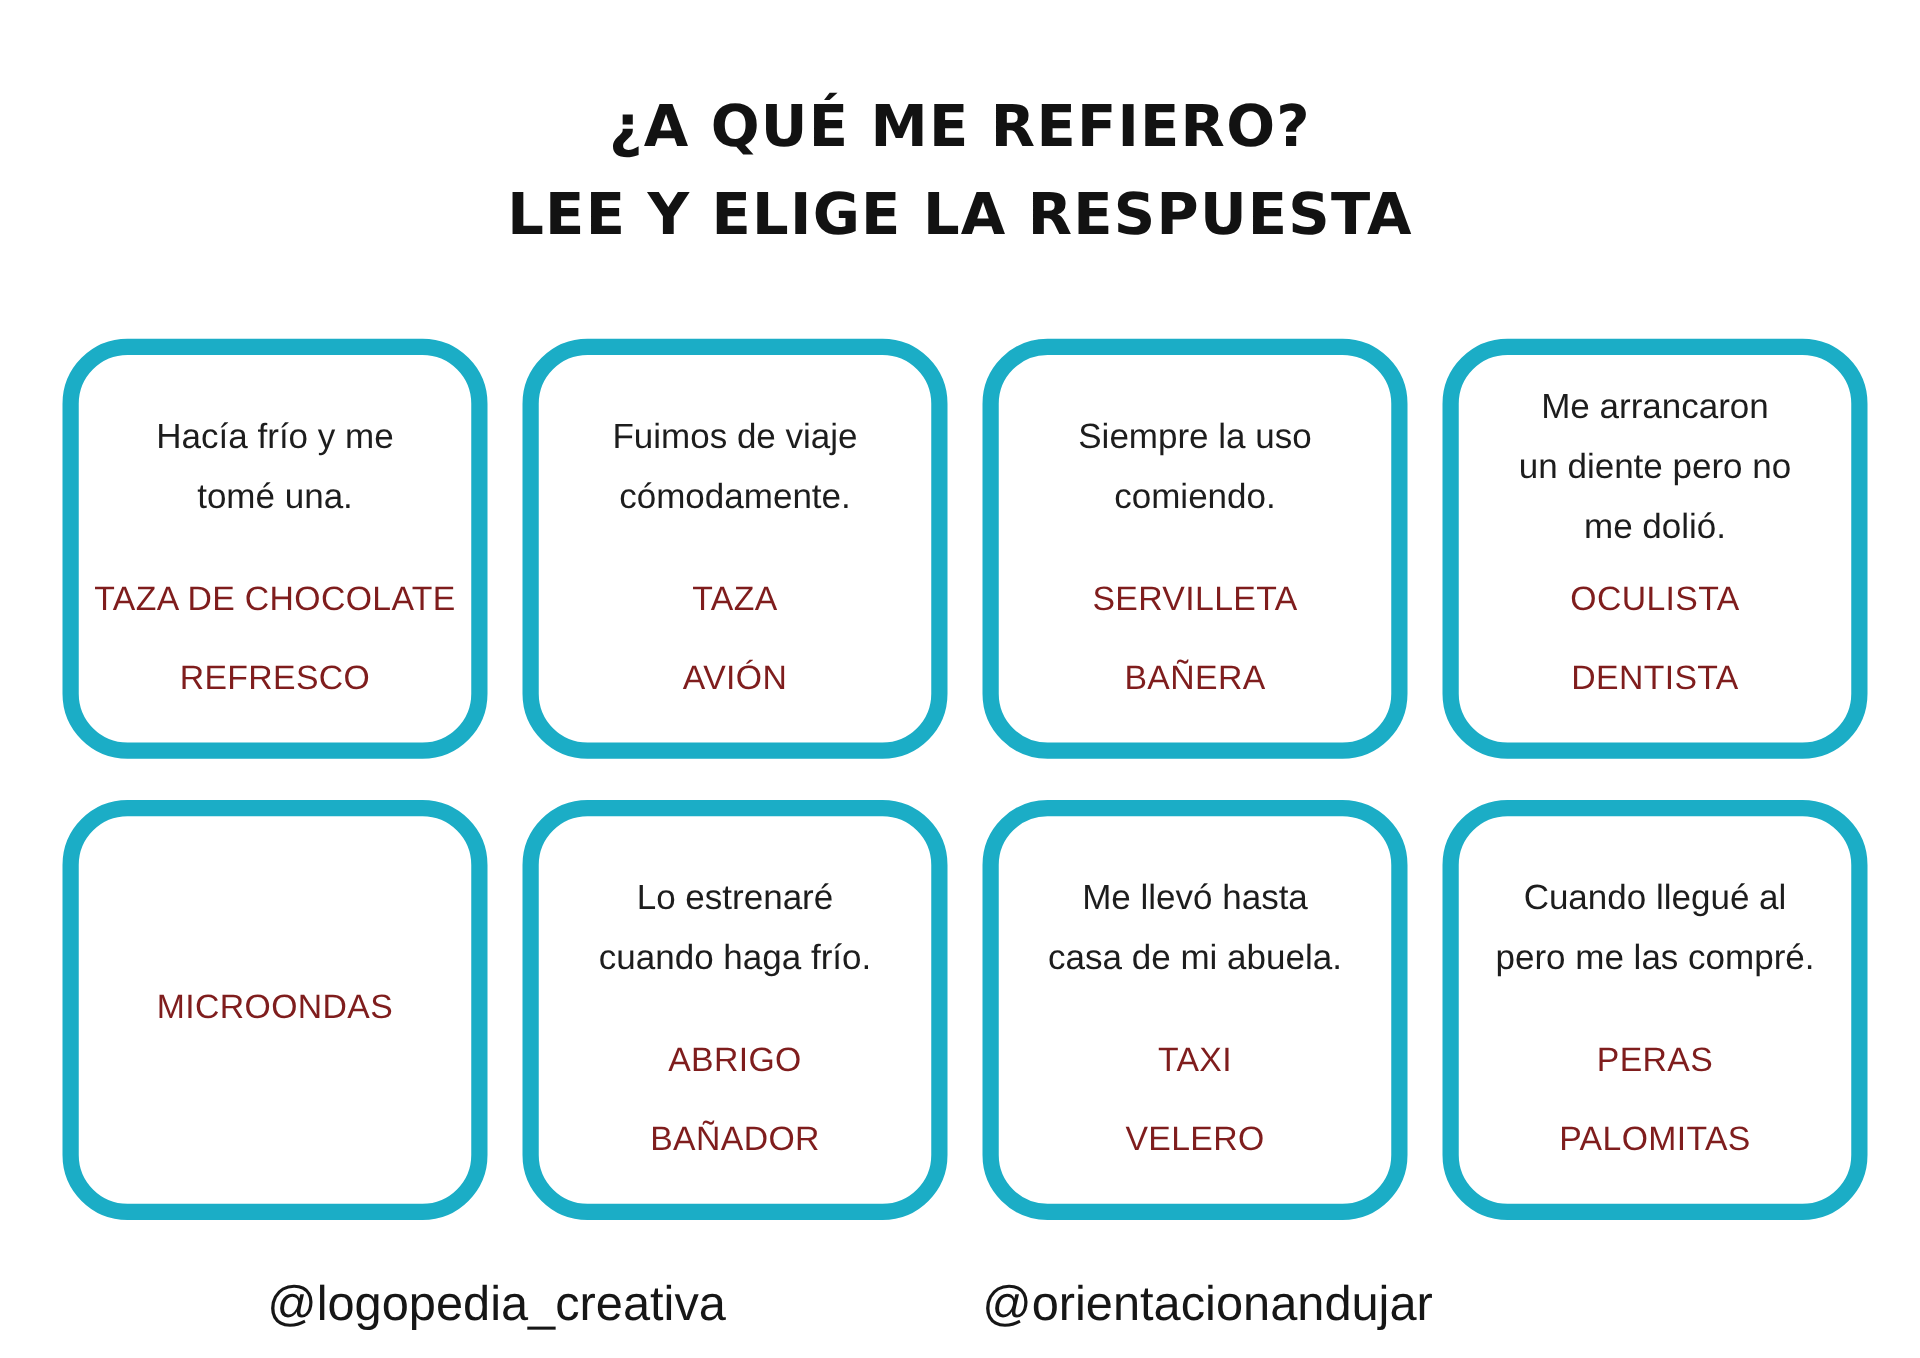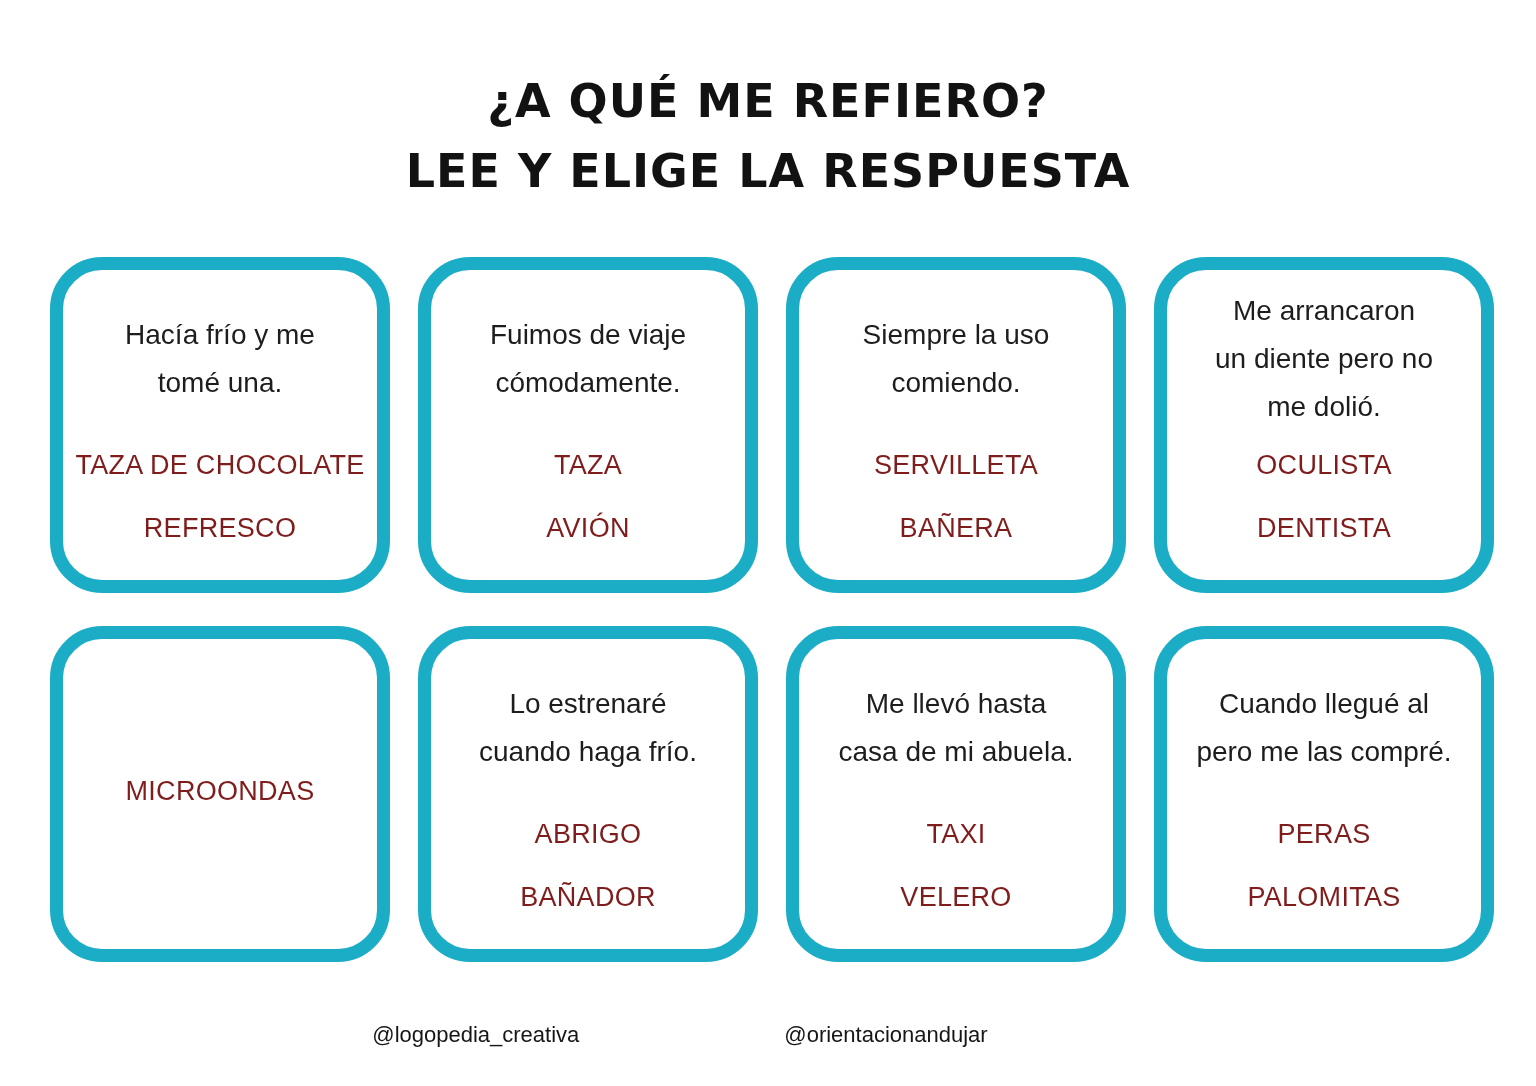--- a/index.html
+++ b/index.html
@@ -29,21 +29,21 @@
     line-height: 1.0;
   }
   .title-line2 {
     margin-top: 24px;
     font-size: 46px;
     letter-spacing: 1px;
     line-height: 1.0;
   }
   .cards-grid {
     position: absolute;
-    top: 257px;
+    top: 271px;
     left: 50px;
     width: 1444px;
     display: grid;
     grid-template-columns: repeat(4, 340px);
     grid-template-rows: 336px 336px;
     column-gap: 28px;
     row-gap: 33px;
   }
   .card {
     border: 13px solid #1badc6;
@@ -76,21 +76,21 @@
     cursor: pointer;
   }
   .footer {
     position: absolute;
     top: 1022px;
     left: 0;
     width: 1360px;
     display: flex;
     justify-content: center;
     gap: 205px;
-    font-size: 22px;
+    font-size: 39px;
     color: #161616;
   }
   .credit { white-space: nowrap; }
 </style>
 </head>
 <body>
 
 <div class="page">
 
   <div class="title-block">

